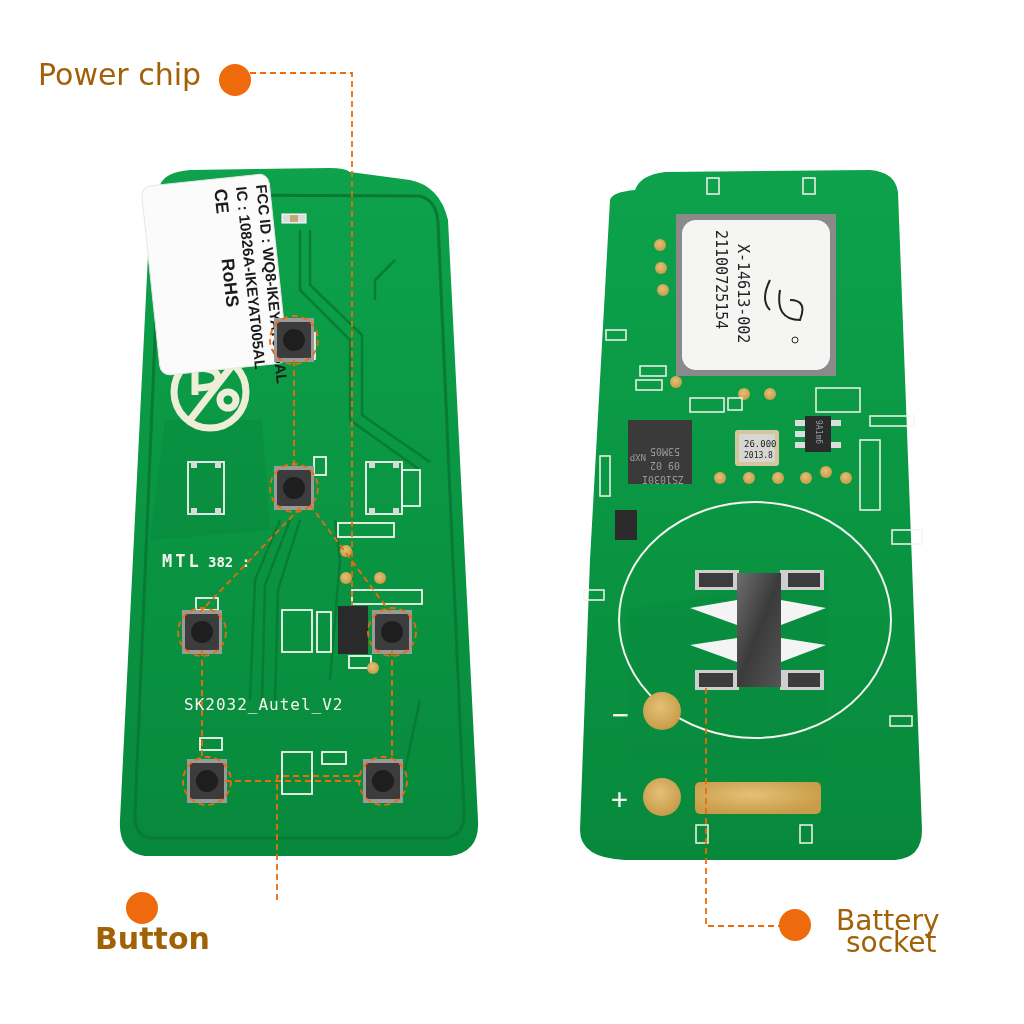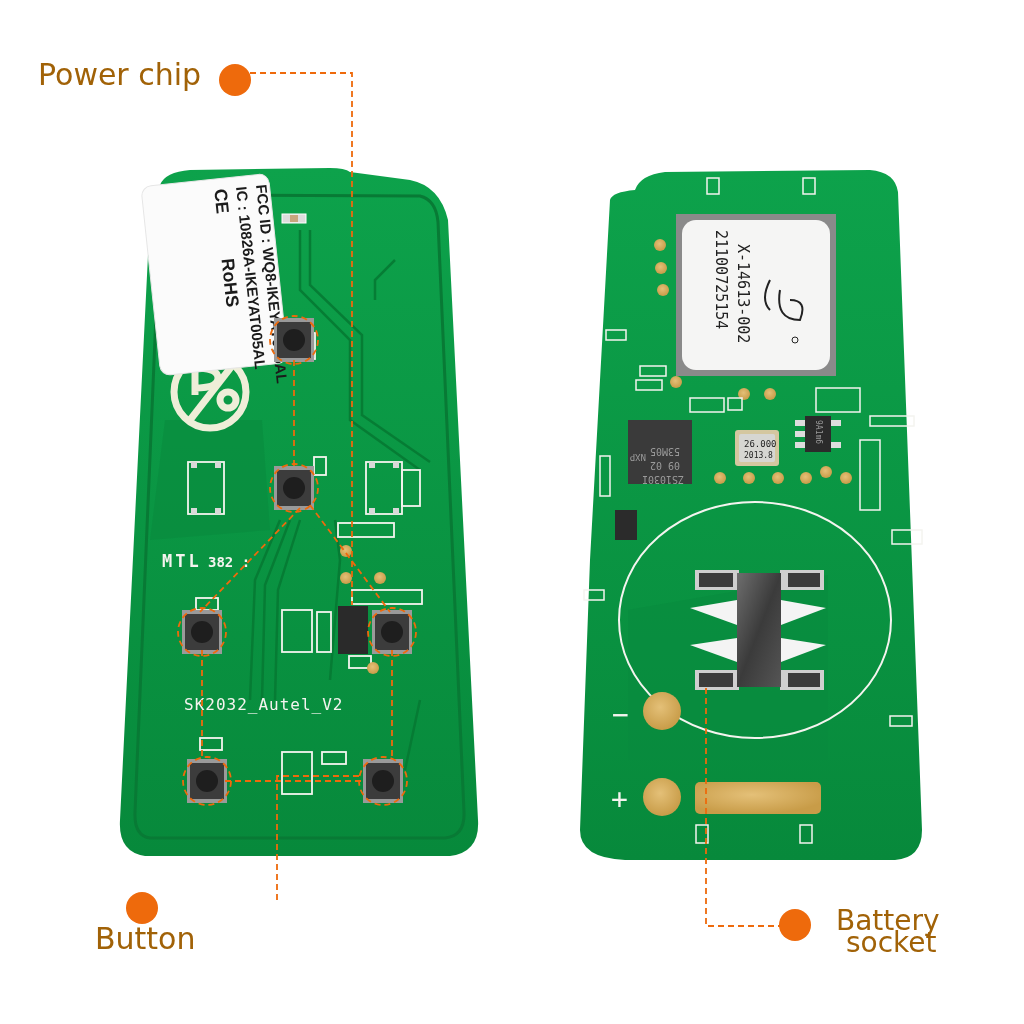--- a/index.html
+++ b/index.html
@@ -278,19 +278,19 @@
     <circle cx="392" cy="632" r="24"></circle>
     <circle cx="207" cy="781" r="24"></circle>
     <circle cx="383" cy="781" r="24"></circle>
   </g>
 </svg>
 
 <div class="callout-label" style="left:38px; top:60px;">Power chip</div>
 <div class="callout-dot" style="left:219px; top:64px; background:#ee6a0c;"></div>
 
 <div class="callout-dot" style="left:126px; top:892px; background:#ee6a0c;"></div>
-<div class="callout-label" style="left:95px; top:924px;">Button</div>
+<div class="callout-label" style="left:95px; top:924px;font-weight:bold;">Button</div>
 
 <div class="callout-dot" style="left:779px; top:909px; background:#ee6a0c;"></div>
 <div class="callout-label stack" style="left:836px; top:910px;">
   <div>Battery</div>
   <div style="padding-left:10px;">socket</div>
 </div>
 
 </body></html>

